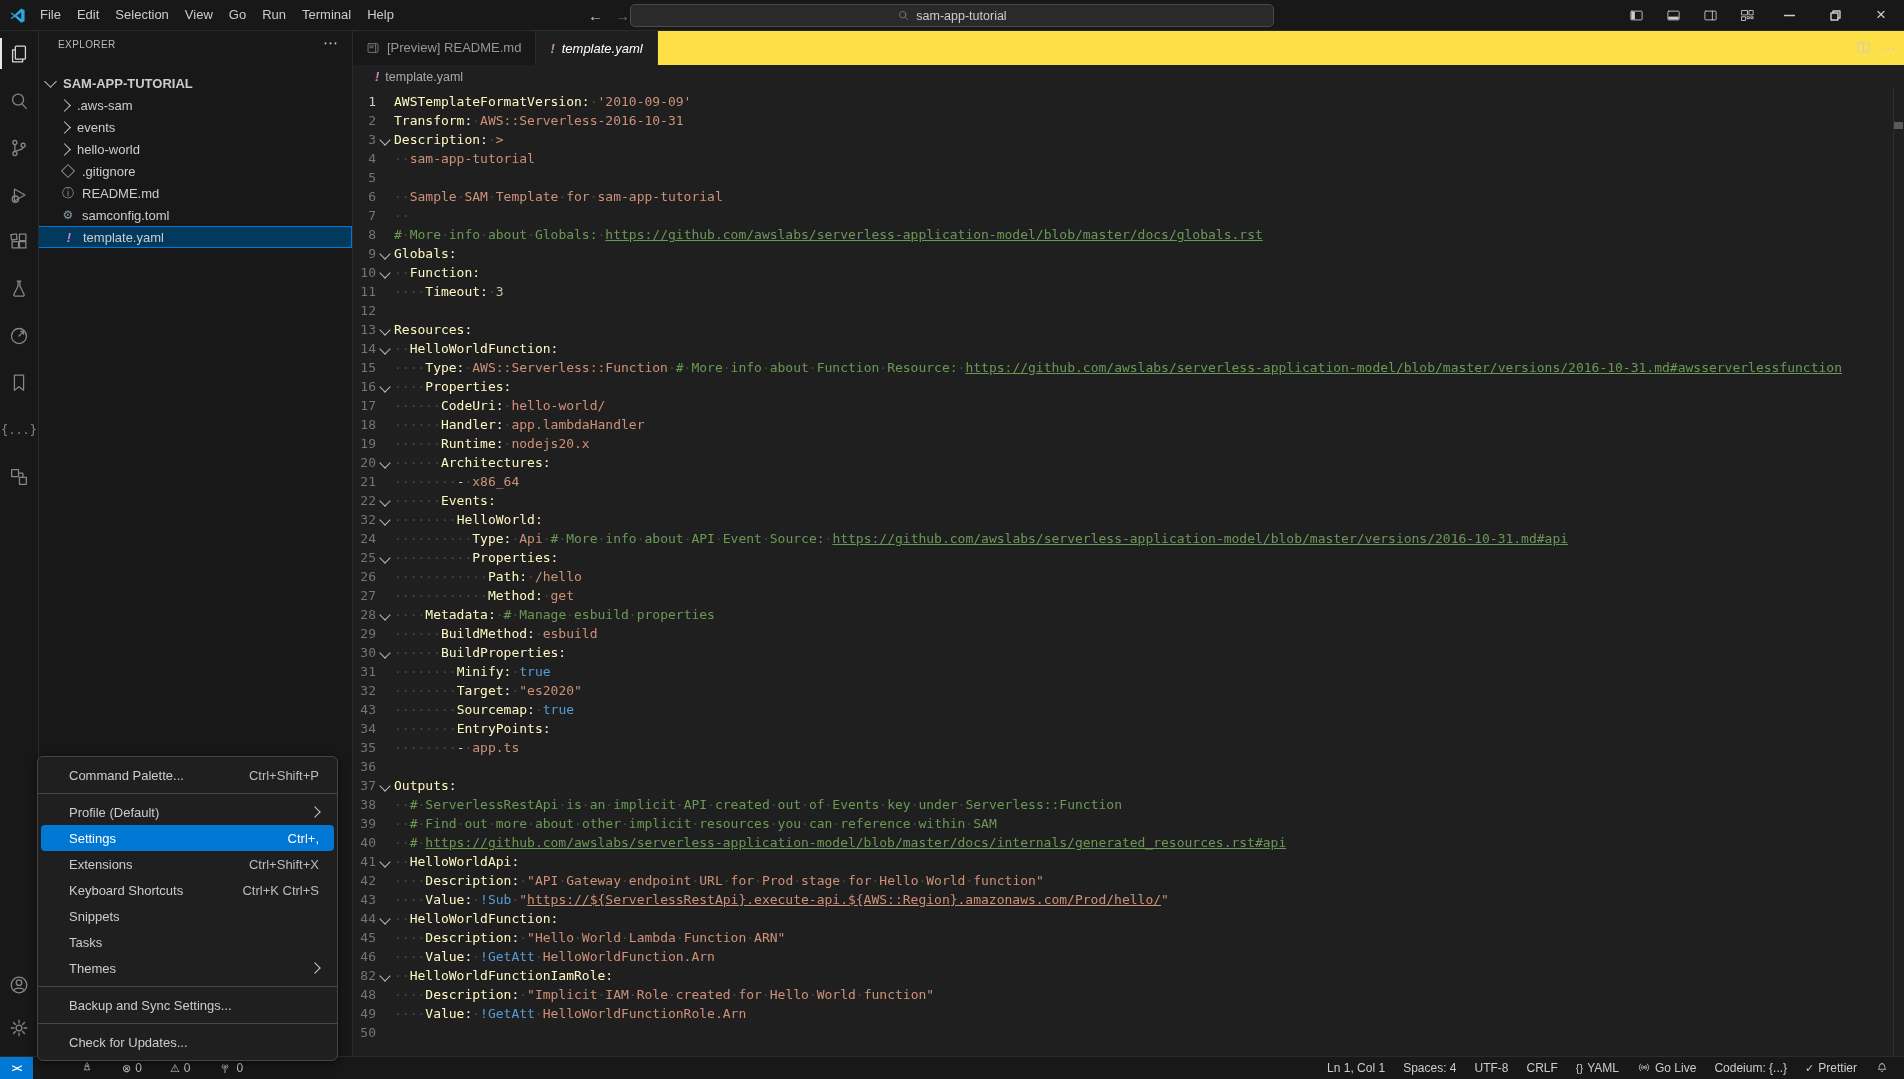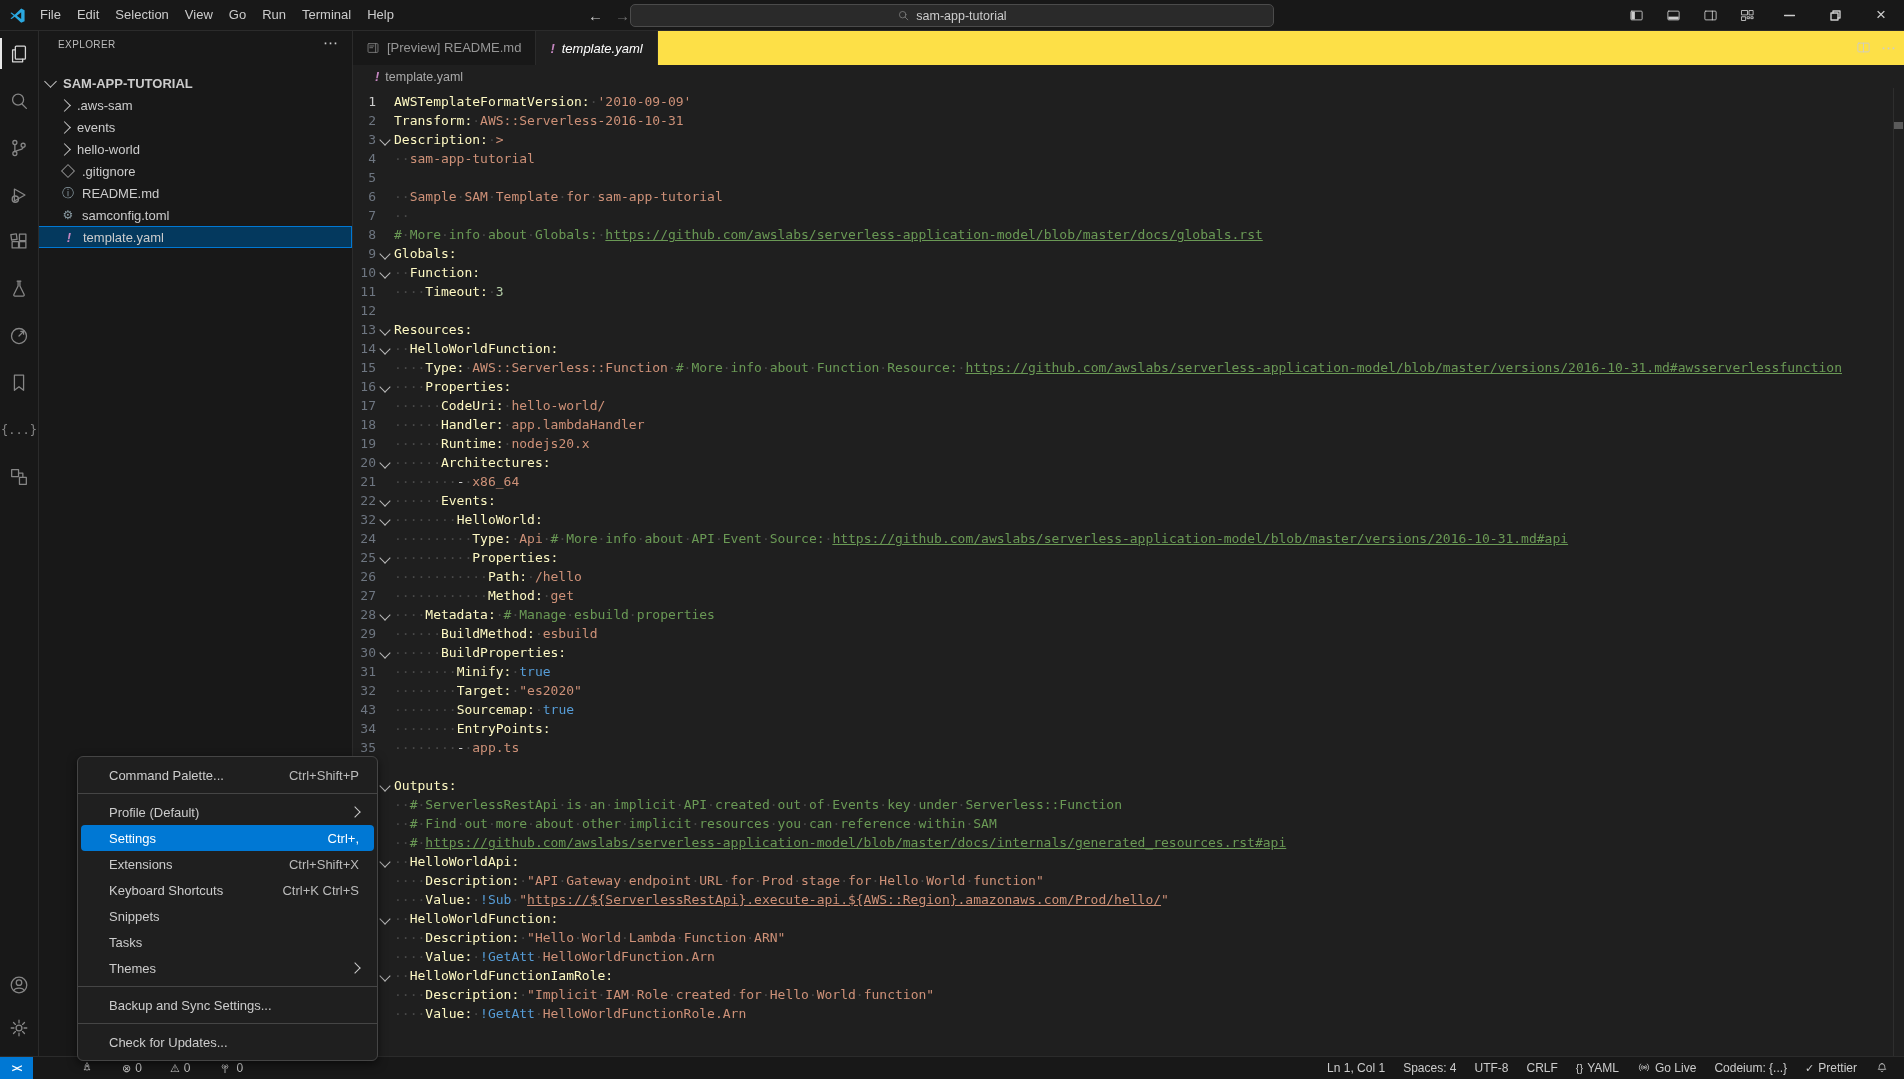--- a/index.html
+++ b/index.html
@@ -62,21 +62,21 @@
   .fold{position:absolute;left:29px;top:6px;width:7px;height:7px;border-right:1.3px solid #b8b8b8;
         border-bottom:1.3px solid #b8b8b8;transform:rotate(45deg);}
   .ct{position:absolute;left:42px;}
   .k{color:#fef9c3}.s{color:#ce9178}.n{color:#b5cea8}.b{color:#569cd6}.t{color:#cccccc}
   .c{color:#6a9955}.cl2{color:#6a9955;text-decoration:underline}.sl{color:#ce9178;text-decoration:underline}
   .ws{color:#494949}
   #scroll-col{position:absolute;right:0;top:58px;bottom:0;width:10px;border-left:1px solid #2e2e2e;background:#1f1f1f;}
   #scroll-thumb{position:absolute;right:1px;top:34px;width:9px;height:7px;background:#5a5a5a;}
   
   #settings-menu{position:absolute;left:37px;top:756px;width:301px;background:#1f1f1f;border:1px solid #454545;
-                 border-radius:6px;box-shadow:0 3px 10px rgba(0,0,0,.55);padding:5px 0;z-index:50;box-sizing:border-box;margin-left:40px;}
+                 border-radius:6px;box-shadow:0 3px 10px rgba(0,0,0,.55);padding:5px 0;z-index:50;box-sizing:border-box;}
   .mitem{height:26px;margin:0 3px;border-radius:4px;display:flex;align-items:center;padding:0 15px 0 28px;
          font-size:13px;color:#cccccc;position:relative;}
   .mitem .mlabel{flex:1}
   .mitem .mshort{color:#bbbbbb}
   .mitem.hl{background:#0078d4;color:#ffffff;}
   .mitem.hl .mshort{color:#ffffff}
   .msub{width:7px;height:7px;border-right:1.3px solid #cccccc;border-bottom:1.3px solid #cccccc;
         transform:rotate(-45deg);margin-left:8px;}
   .msep{height:1px;background:#454545;margin:5px 0;}
   

